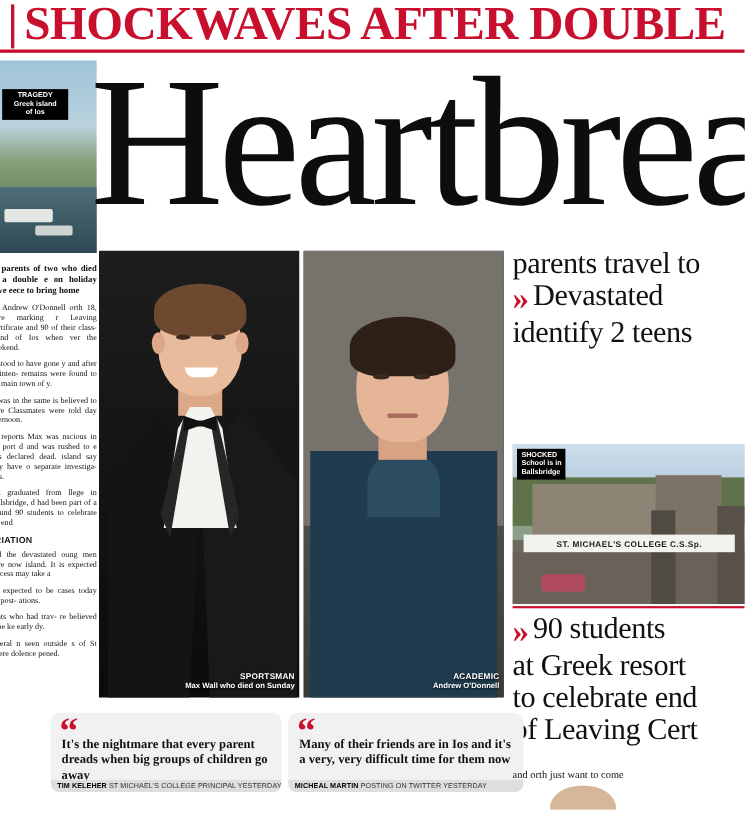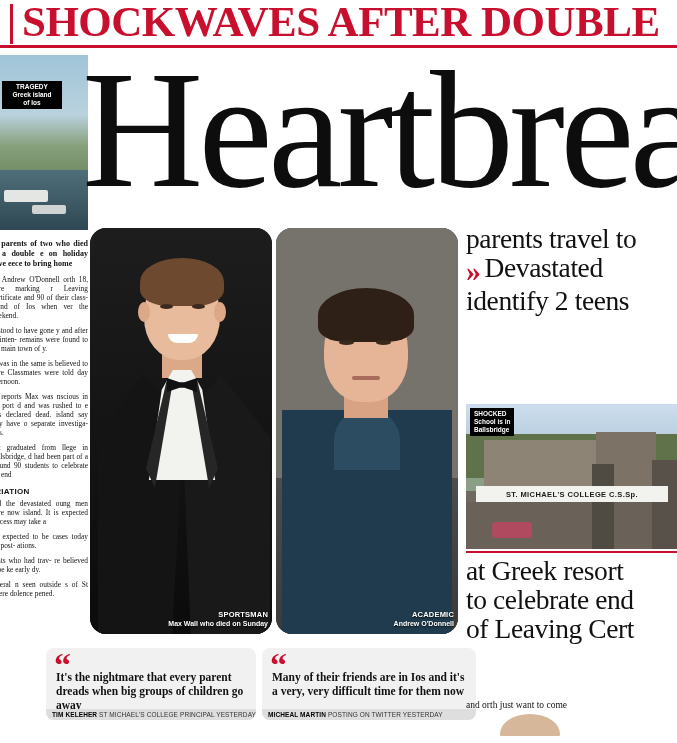--- a/index.html
+++ b/index.html
@@ -82,21 +82,20 @@
     color:#0d0d0d;
     letter-spacing:-5px;
     white-space:nowrap;
     overflow:hidden;
   }
 
   
   .photo-main {
     position:absolute;
     overflow:hidden;
-    border-radius:16px;
   }
   .photo-a { left:90px; top:228px; width:182px; height:406px; background:#111; }
   .photo-b { left:276px; top:228px; width:182px; height:406px; background:#2b2b2b;padding-left:20px; }
 
   
   .pa-bg { position:absolute; inset:0; background:linear-gradient(#1d1d1d,#0b0b0b); }
   .pa-head {
     position:absolute; left:54px; top:40px; width:76px; height:92px;
     background:#e8bb9c; border-radius:50% 50% 46% 46%;
   }
@@ -363,20 +362,21 @@
     <div>SHOCKED</div>
     <div>School is in</div>
     <div>Ballsbridge</div>
   </div>
 </div>
 
 <div class="rail-rule" style="top:551px;"></div>
 
 <div class="kicker2">
   <div class="kicker-text">
+    <span class="line first"><span class="chev">»</span><span>90 students</span></span>
     <span class="line">at Greek resort</span>
     <span class="line">to celebrate end</span>
     <span class="line">of Leaving Cert</span>
   </div>
 </div>
 
 <div class="quote quote-1">
   <div class="qmark">“</div>
   <div class="qtext">It's the nightmare that every parent dreads when big groups of children go away</div>
   <div class="qattr"><b>TIM KELEHER</b> <span>ST MICHAEL'S COLLEGE PRINCIPAL YESTERDAY</span></div>

